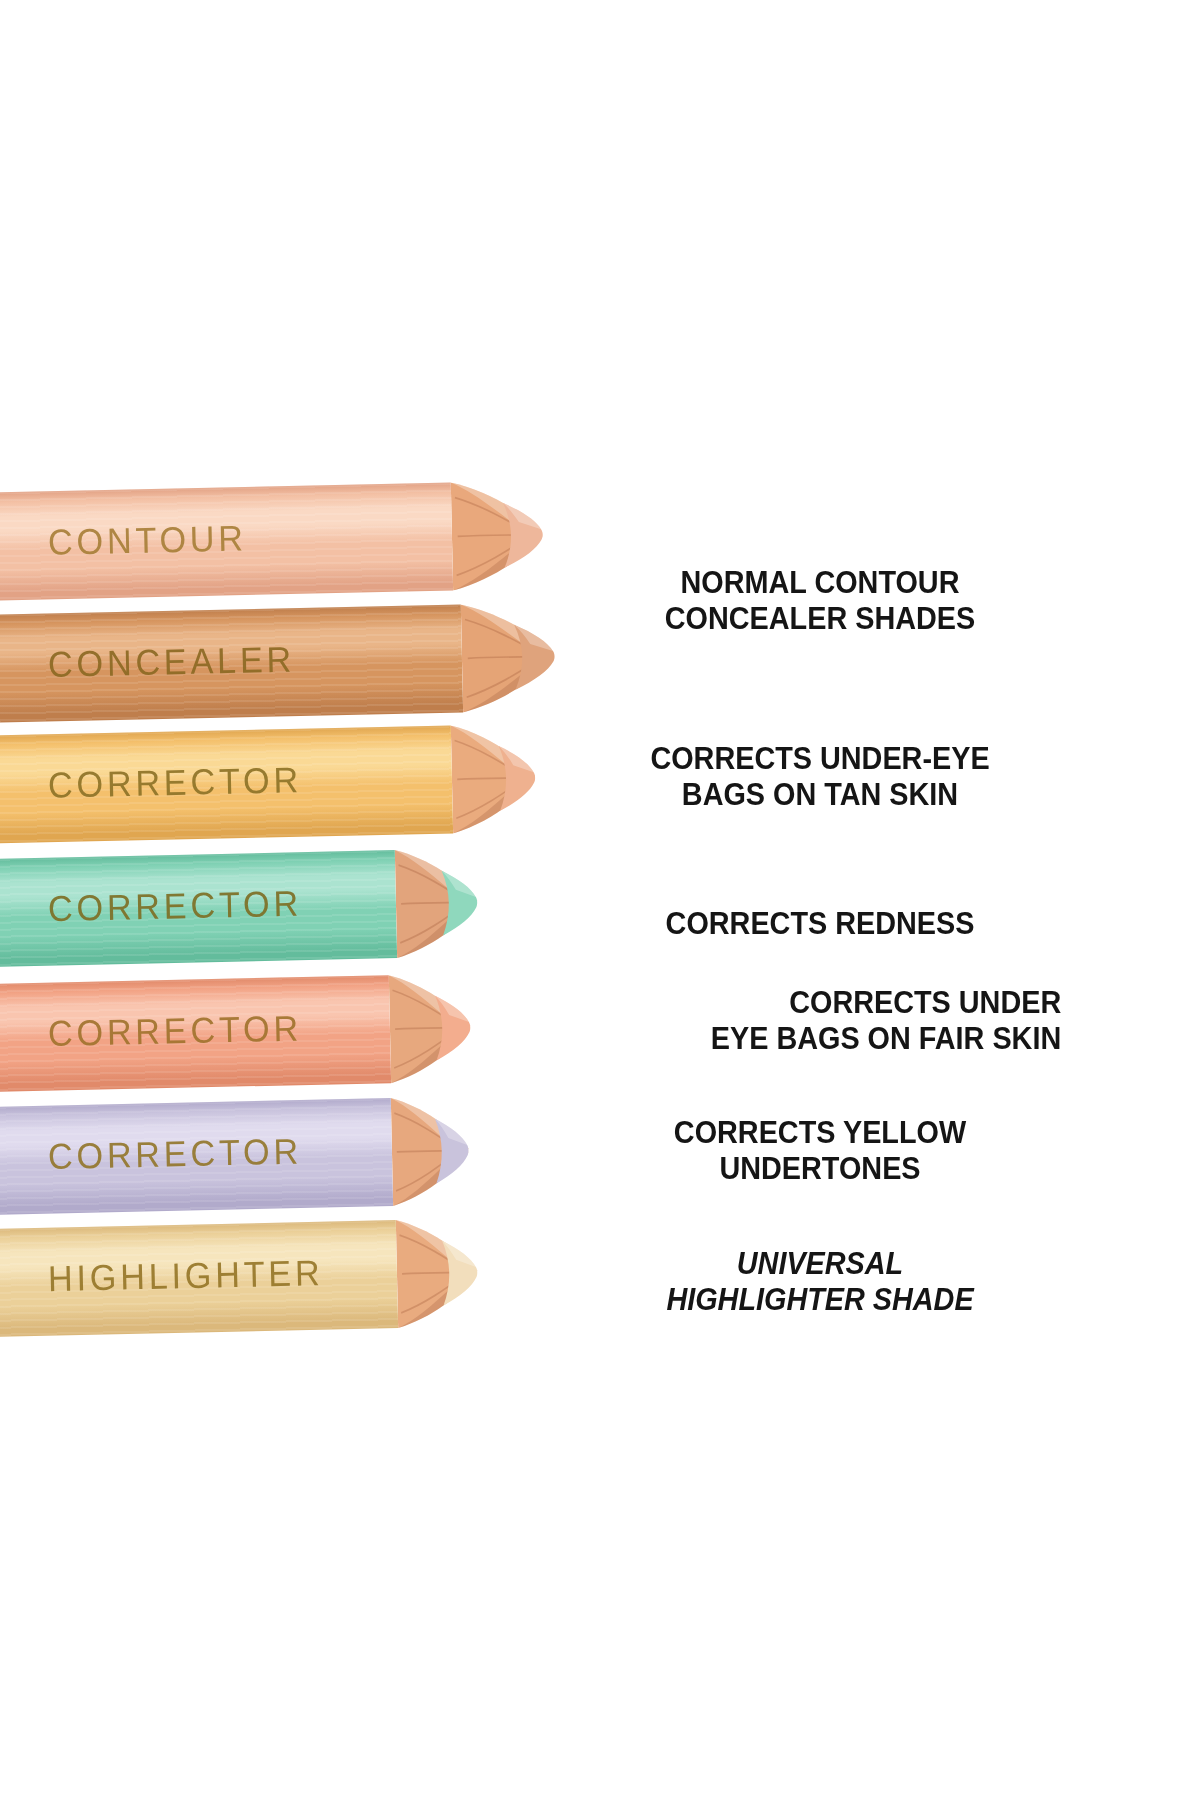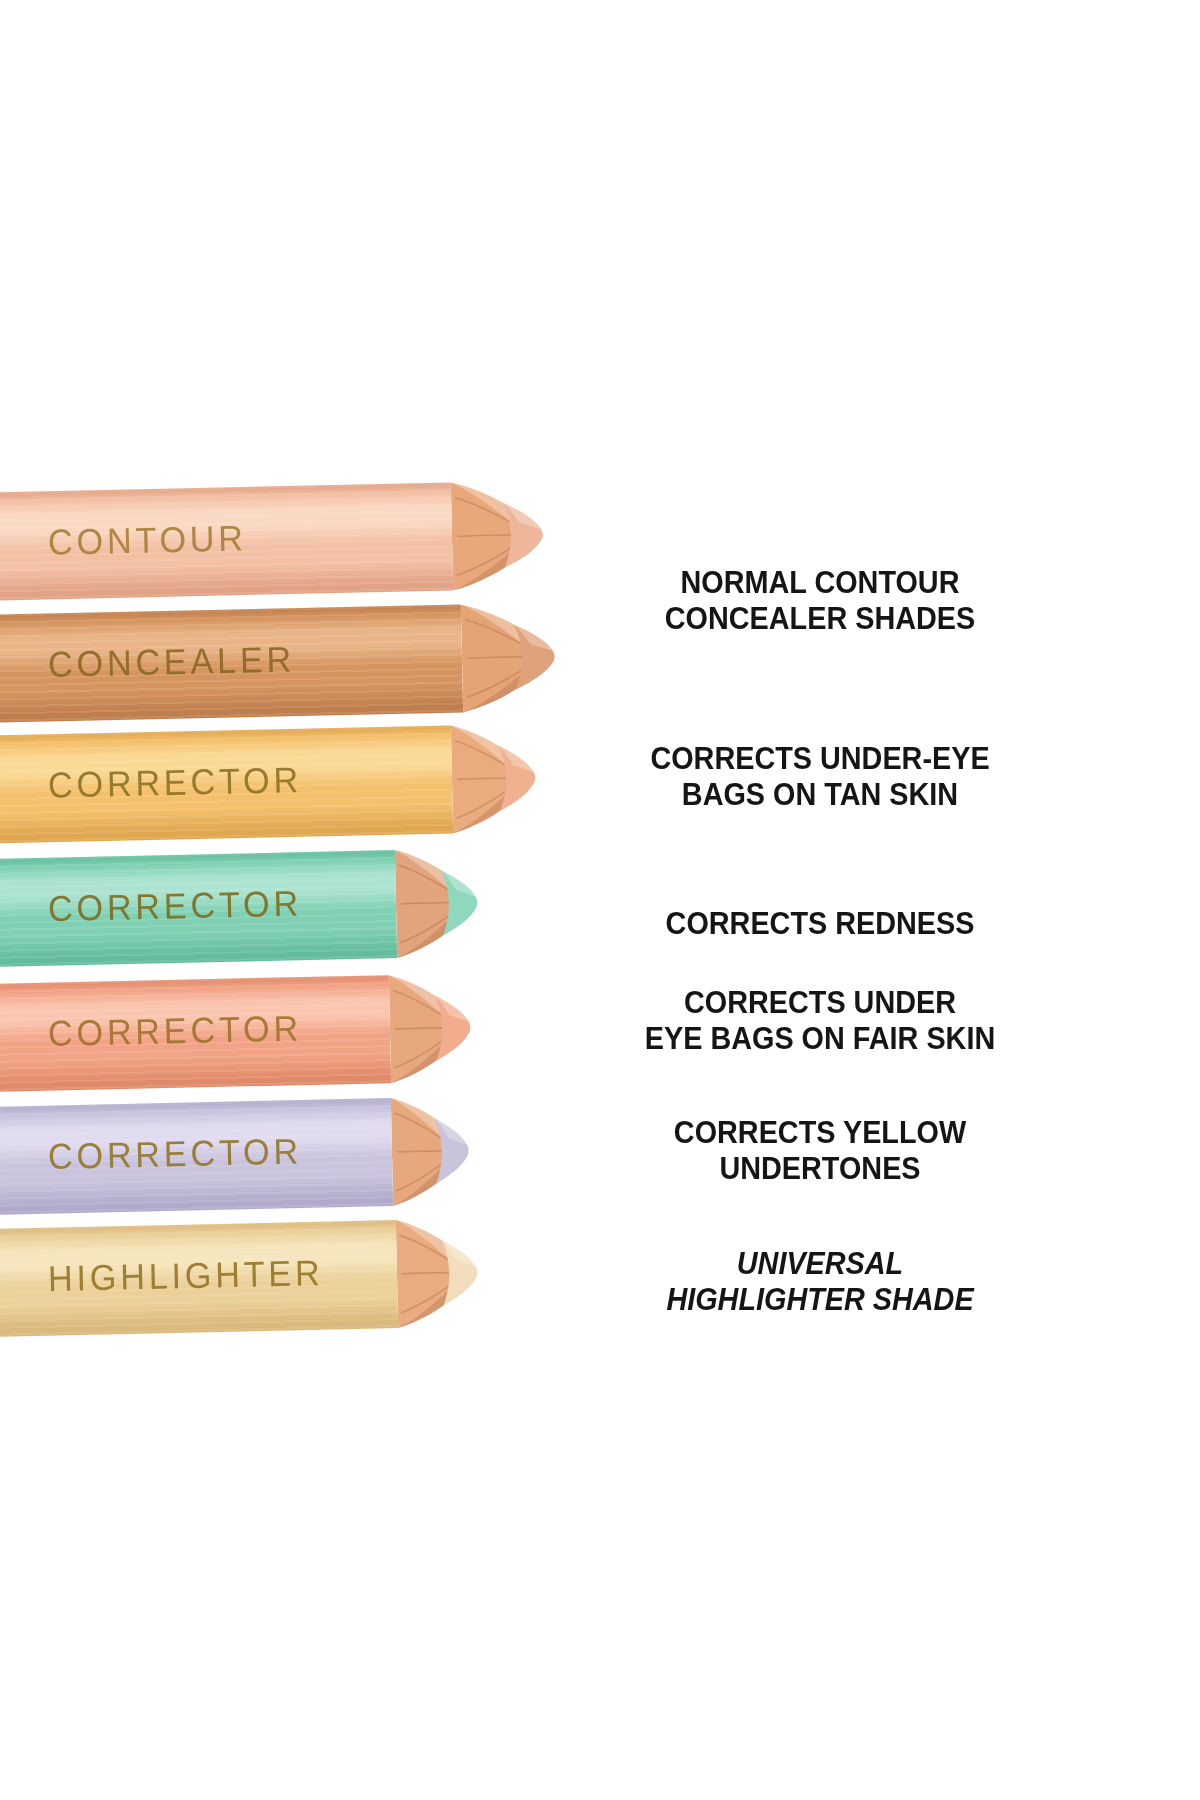--- a/index.html
+++ b/index.html
@@ -205,21 +205,21 @@
         <span class="note-scale">
           <div class="note-line" style="color: rgb(21, 21, 21);">CORRECTS UNDER-EYE</div>
           <div class="note-line" style="color: rgb(21, 21, 21);">BAGS ON TAN SKIN</div>
         </span>
       </div>
       <div class="note" style="top: 902px; margin-top: 21px;">
         <span class="note-scale">
           <div class="note-line" style="color: rgb(21, 21, 21);">CORRECTS REDNESS</div>
         </span>
       </div>
-      <div class="note" style="top: 1020px;">
+      <div class="note" style="top: 1020px; text-align: right;">
         <span class="note-scale">
           <div class="note-line" style="color: rgb(21, 21, 21);">CORRECTS UNDER</div>
           <div class="note-line" style="color: rgb(21, 21, 21);">EYE BAGS ON FAIR SKIN</div>
         </span>
       </div>
       <div class="note" style="top: 1150px;">
         <span class="note-scale">
           <div class="note-line" style="color: rgb(21, 21, 21);">CORRECTS YELLOW</div>
           <div class="note-line" style="color: rgb(21, 21, 21);">UNDERTONES</div>
         </span>

